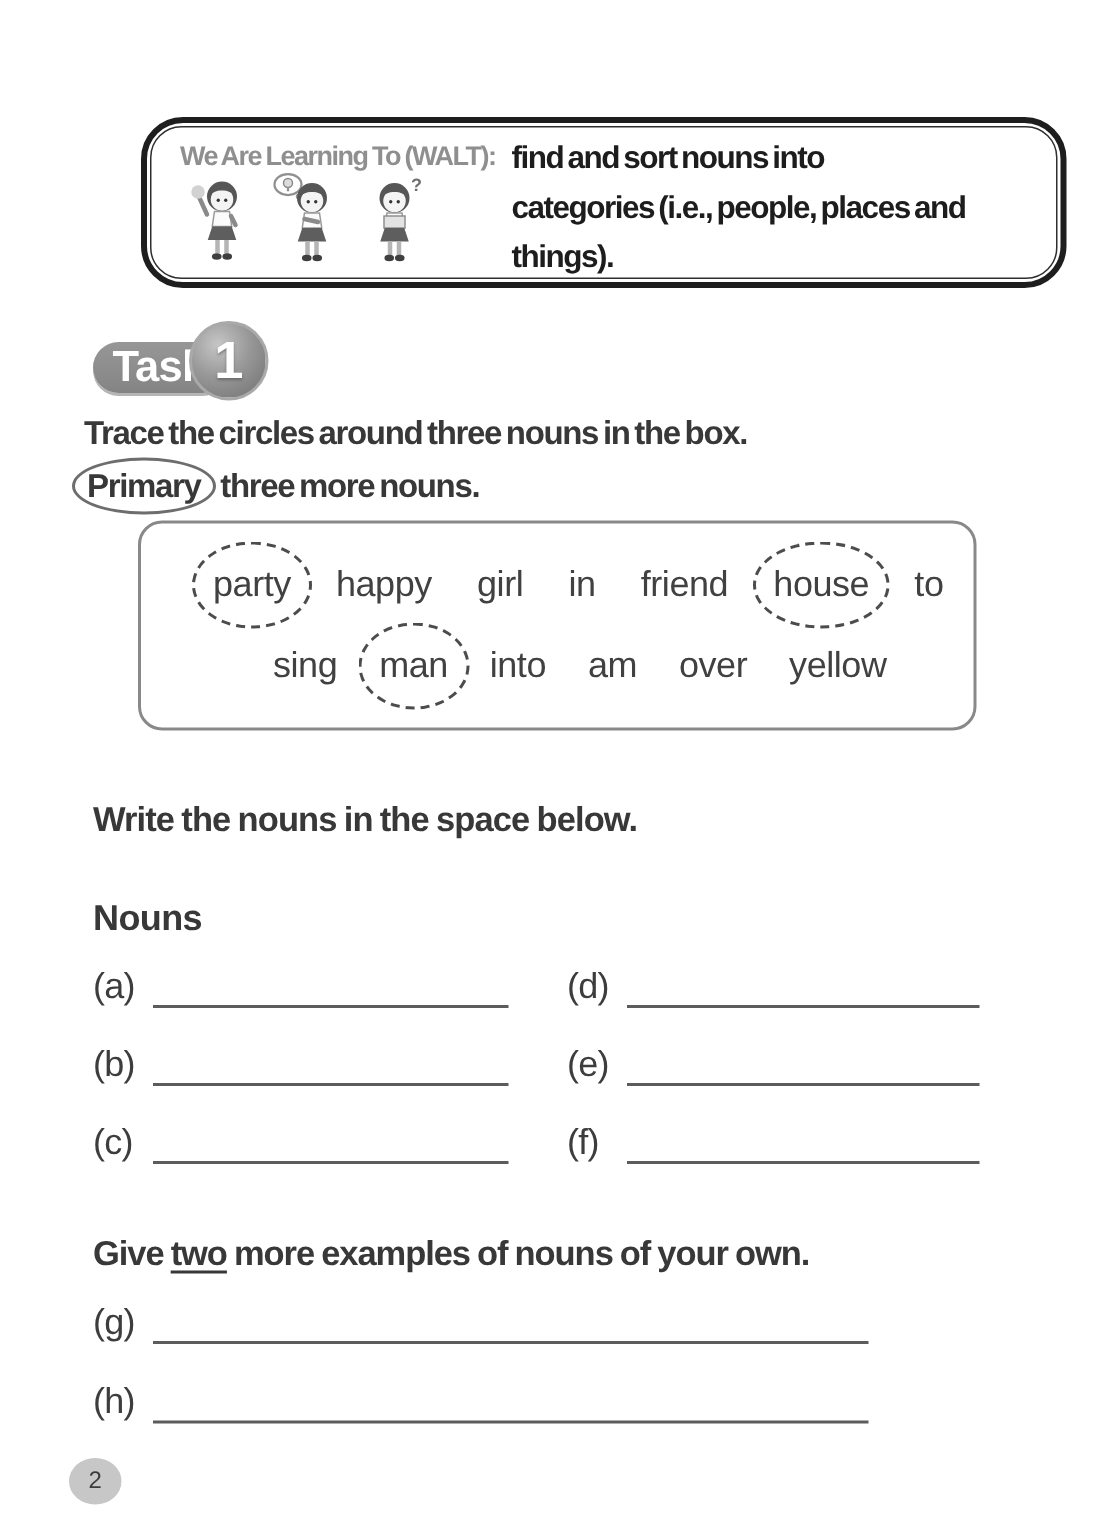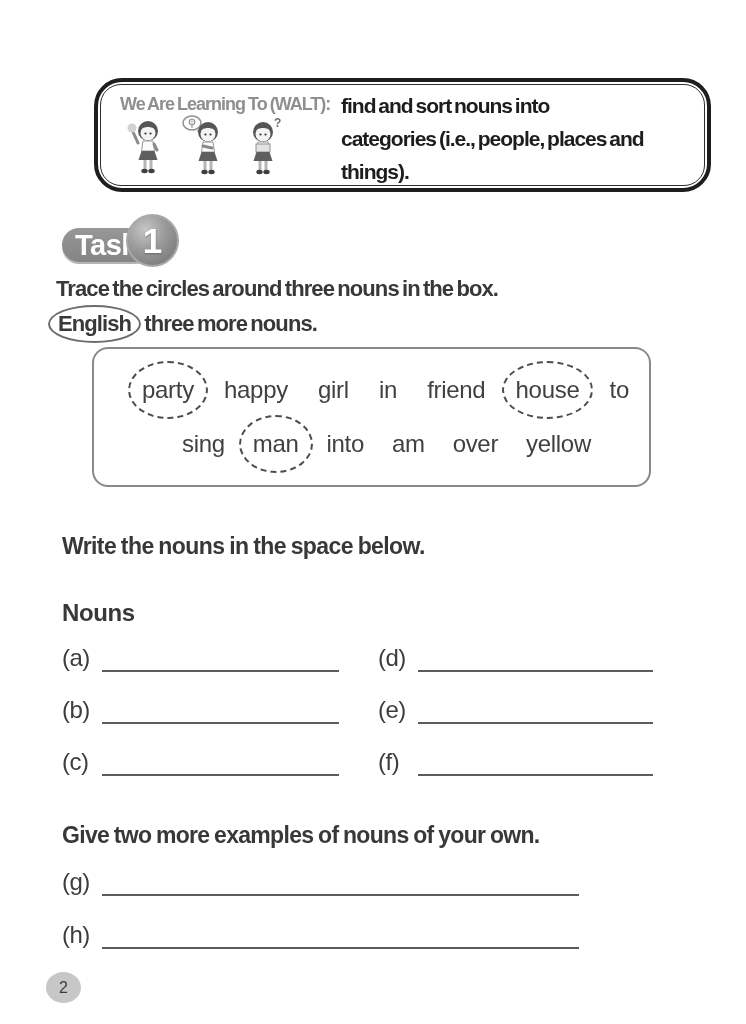--- a/index.html
+++ b/index.html
@@ -90,21 +90,21 @@
   .blank-row { display:flex; align-items:flex-end; font-size:24px; color:#3d3d3d; }
   .blank-label { width:40px; letter-spacing:-0.5px; }
   .blank-line { height:0; border-bottom:2px solid #5c5c5c; }
   .blank-line.short { width:237px; }
   .blank-line.shorter { width:235px; }
   
   .give-instruction {
     position:absolute; left:62px; top:822px;
     font-size:23px; font-weight:bold; color:#383838; letter-spacing:-0.7px; word-spacing:-1px;
   }
-  .give-instruction .u { text-decoration-thickness:2px; text-underline-offset:4px;text-align:right; }
+  .give-instruction .u { text-decoration:underline; text-decoration-thickness:2px; text-underline-offset:4px;text-align:right; }
   .gh-row { position:absolute; left:62px; height:30px; display:flex; align-items:flex-end; font-size:24px; color:#3d3d3d; }
   .gh-row.g { top:866px; }
   .gh-row.h { top:919px; }
   .gh-row .blank-label { width:40px; }
   .blank-line.long { width:477px; }
   
   .page-number {
     position:absolute; left:46px; top:972px; width:35px; height:31px;
     background:#c7c7c7; border-radius:50%;
     display:flex; align-items:center; justify-content:center;
@@ -190,21 +190,21 @@
       <span>Task</span>
     </div>
     <div class="task-circle">
       <span>1</span>
     </div>
   </div>
 
   <div class="instructions">
     <div>Trace the circles around three nouns in the box.</div>
     <div>
-      <span class="oval-word">English</span><span> three more nouns.</span>
+      <span class="oval-word">Primary</span><span> three more nouns.</span>
     </div>
   </div>
 
   <div class="word-box">
     <div class="word-row row1">
       <span class="word circled">party</span>
       <span class="word">happy</span>
       <span class="word">girl</span>
       <span class="word">in</span>
       <span class="word">friend</span>

